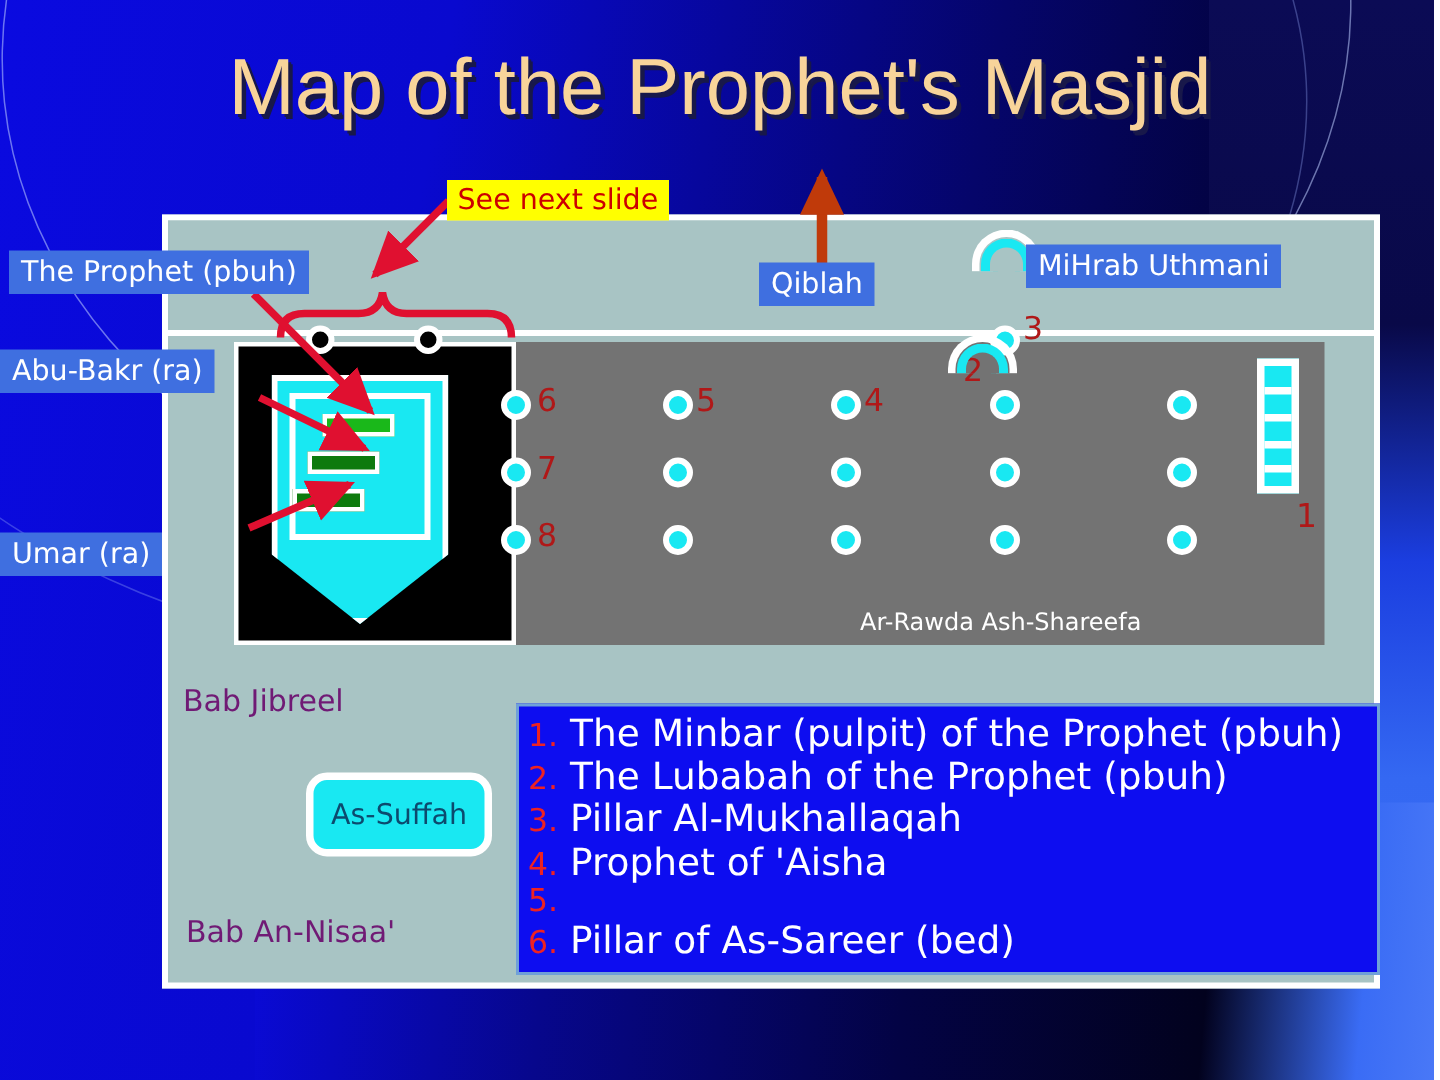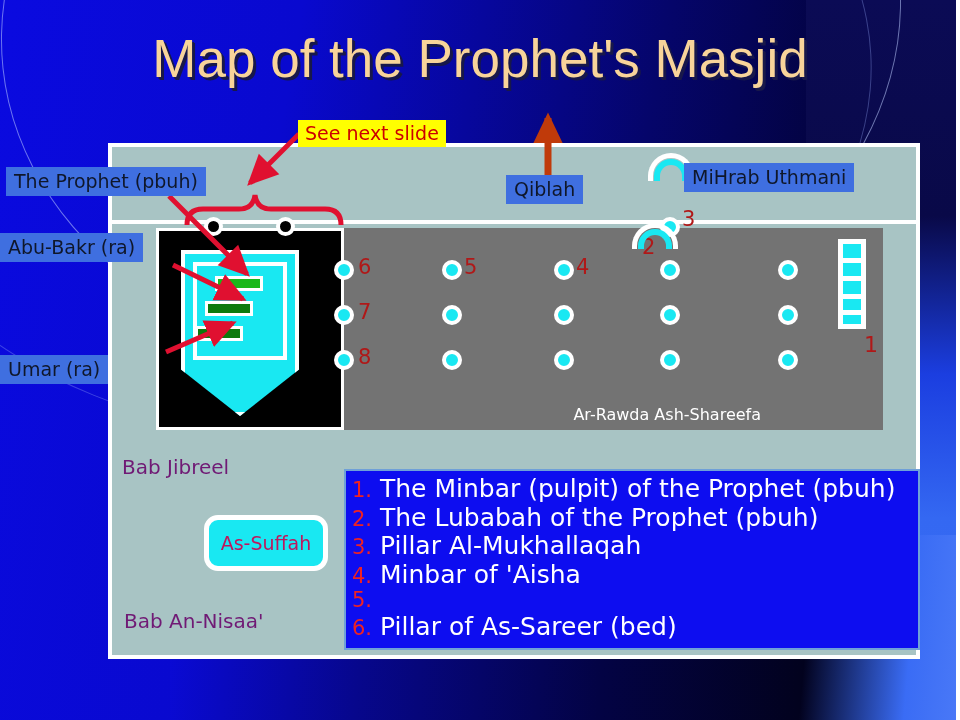--- a/index.html
+++ b/index.html
@@ -254,21 +254,21 @@
     top: 368px;
     width: 124px;
     height: 56px;
     background: #19e8f2;
     border: 5px solid #ffffff;
     border-radius: 14px;
     box-sizing: border-box;
     display: flex;
     align-items: center;
     justify-content: center;
-    color: #be185d;
+    color: #0c4a6e;
     font-size: 19px;
   }
 
   .gate-label {
     position: absolute;
     color: #701a75;
     font-size: 20px;
     white-space: nowrap;
     font-family: "DejaVu Sans", sans-serif;
   }
@@ -303,21 +303,21 @@
   .legend-text {
     color: #ffffff;
     font-size: 25px;
     font-family: "DejaVu Sans", sans-serif;
   }
 
   
   .callout {
     position: absolute;
     background: #3f6fe0;
-    color: #0f172a;
+    color: #ffffff;
     font-size: 19px;
     padding: 3px 8px 4px 8px;
     white-space: nowrap;
     font-family: "DejaVu Sans", sans-serif;
   }
   .callout-prophet   { left: 6px;   top: 167px; }
   .callout-abubakr   { left: 0px;   top: 233px; }
   .callout-umar      { left: 0px;   top: 355px; }
   .callout-qiblah    { left: 506px; top: 175px; }
   .callout-mihrab    { left: 684px; top: 163px; }
@@ -432,21 +432,21 @@
       <div class="legend-row">
         <span class="legend-num">2.</span>
         <span class="legend-text">The Lubabah of the Prophet (pbuh)</span>
       </div>
       <div class="legend-row">
         <span class="legend-num">3.</span>
         <span class="legend-text">Pillar Al-Mukhallaqah</span>
       </div>
       <div class="legend-row">
         <span class="legend-num">4.</span>
-        <span class="legend-text">Minbar of 'Aisha</span>
+        <span class="legend-text">Prophet of 'Aisha</span>
       </div>
       <div class="legend-row">
         <span class="legend-num">5.</span>
       </div>
       <div class="legend-row">
         <span class="legend-num">6.</span>
         <span class="legend-text">Pillar of As-Sareer (bed)</span>
       </div>
     </div>
 

